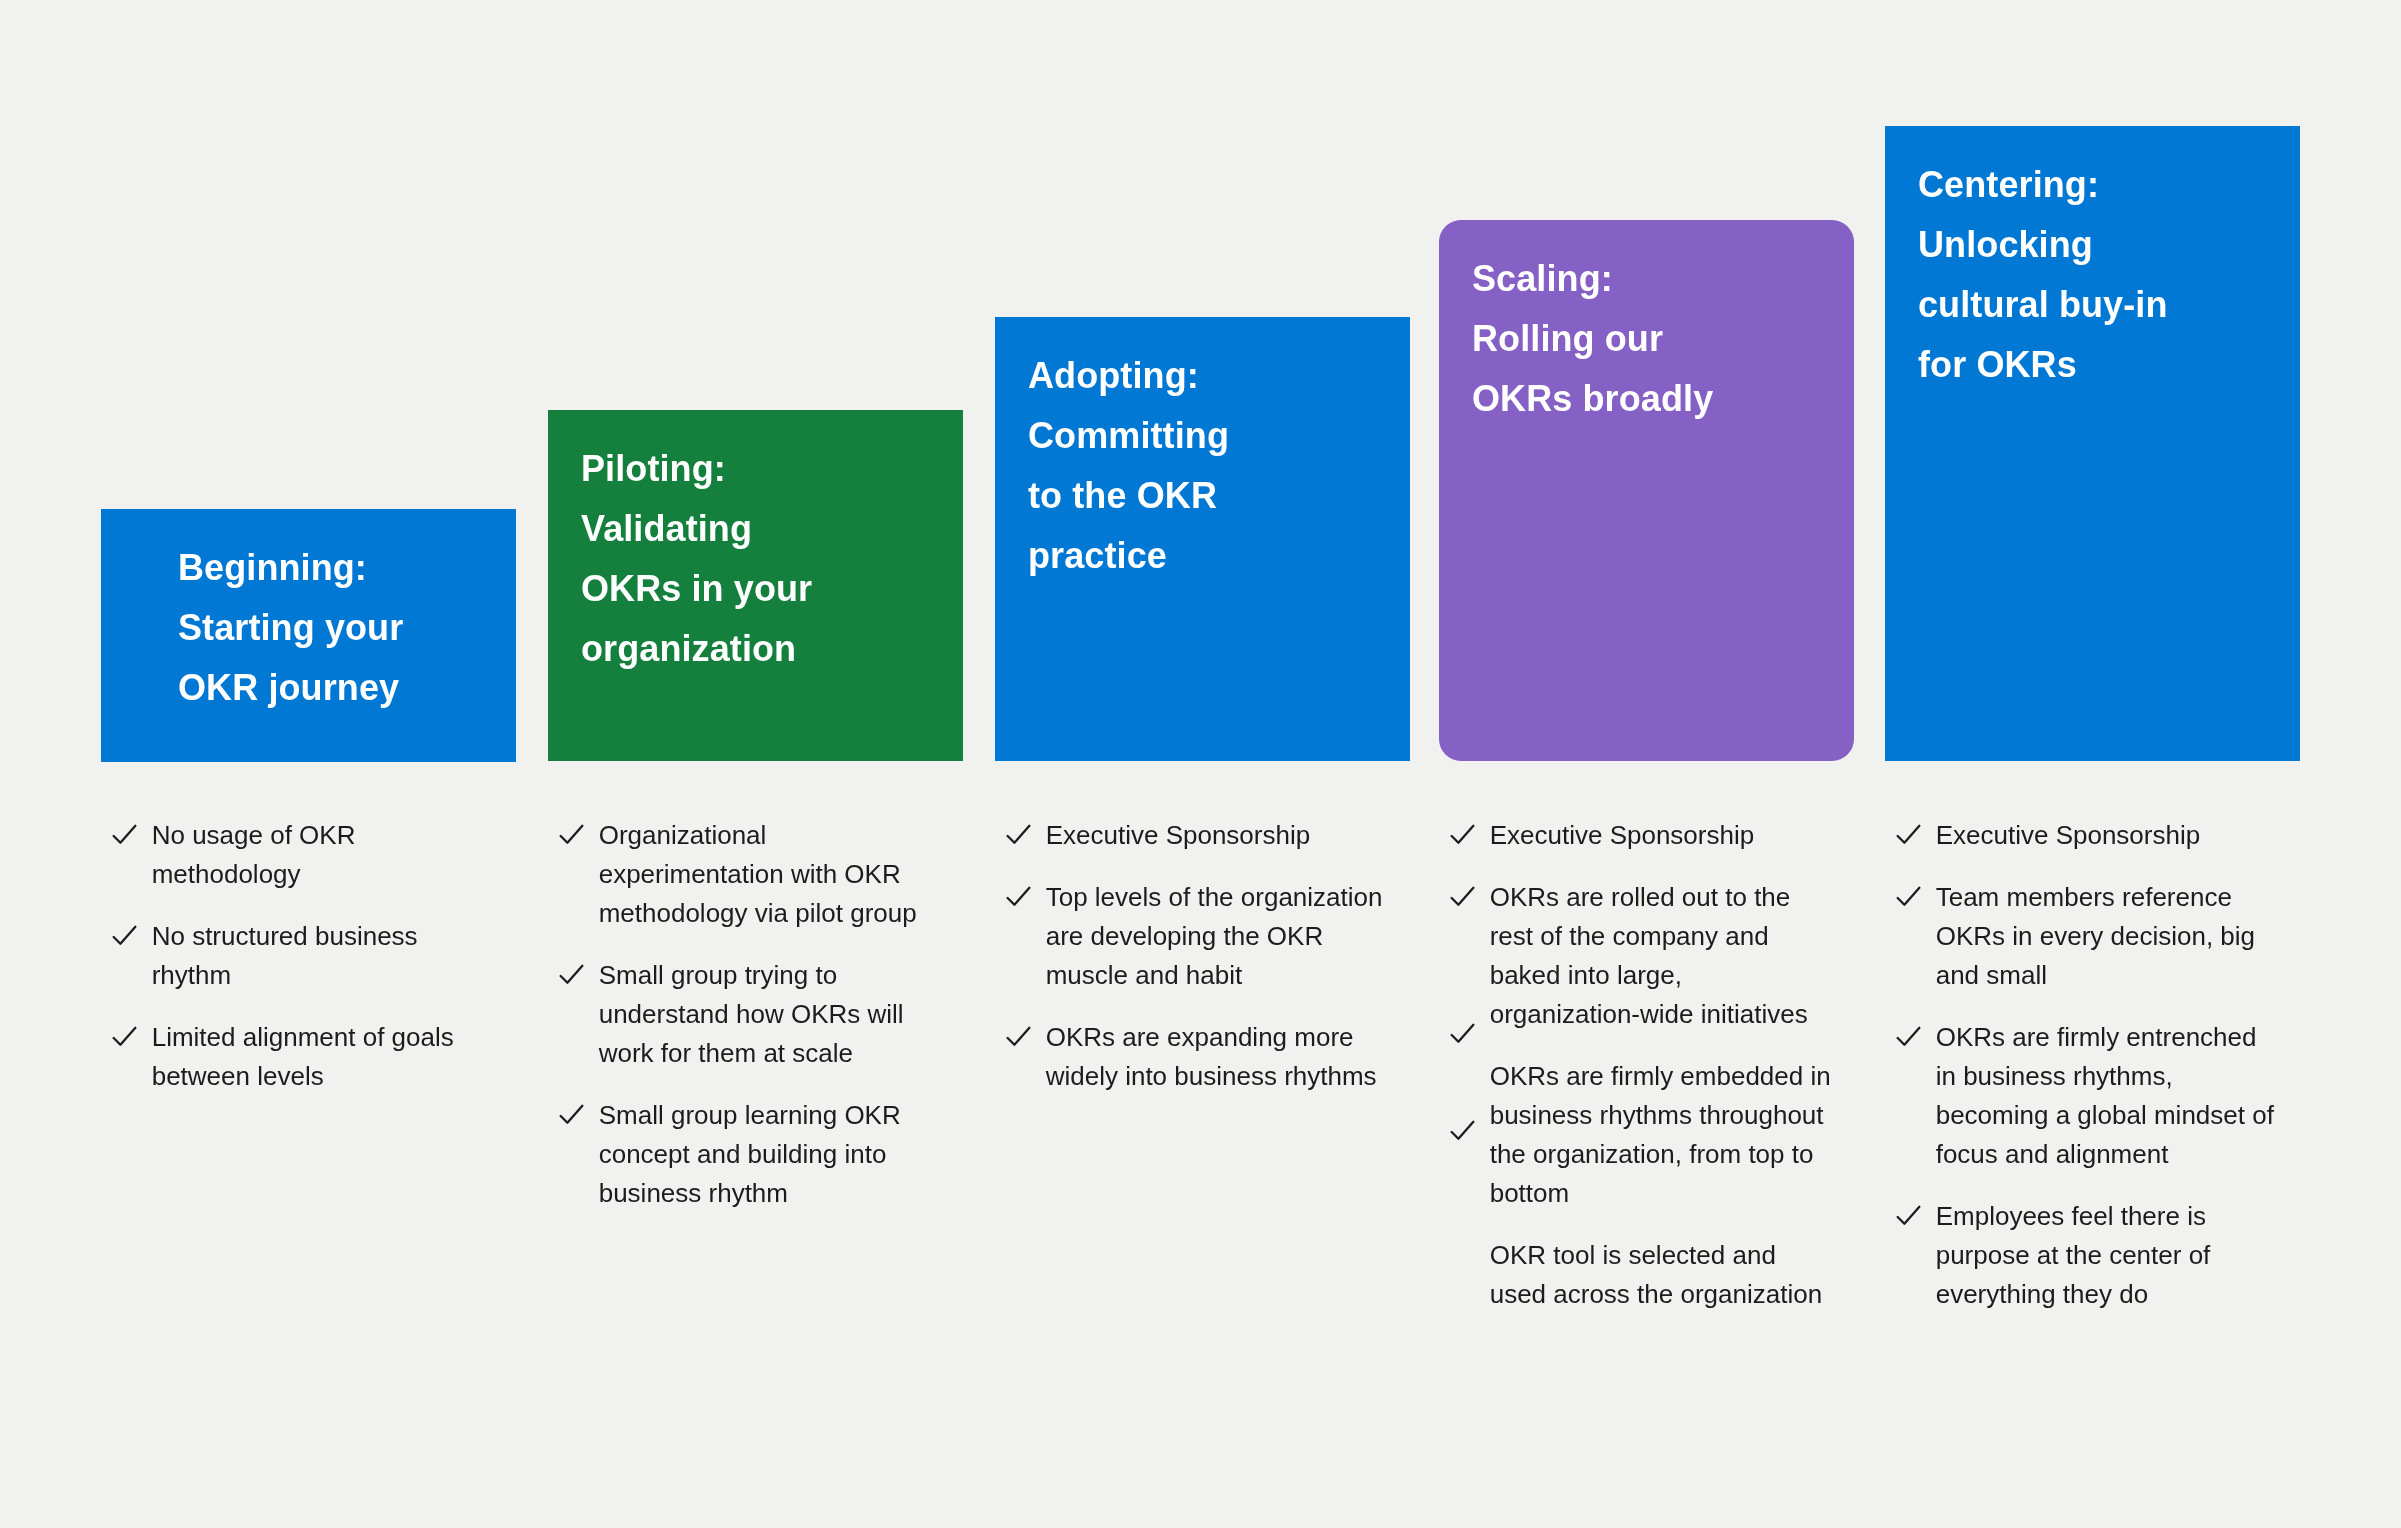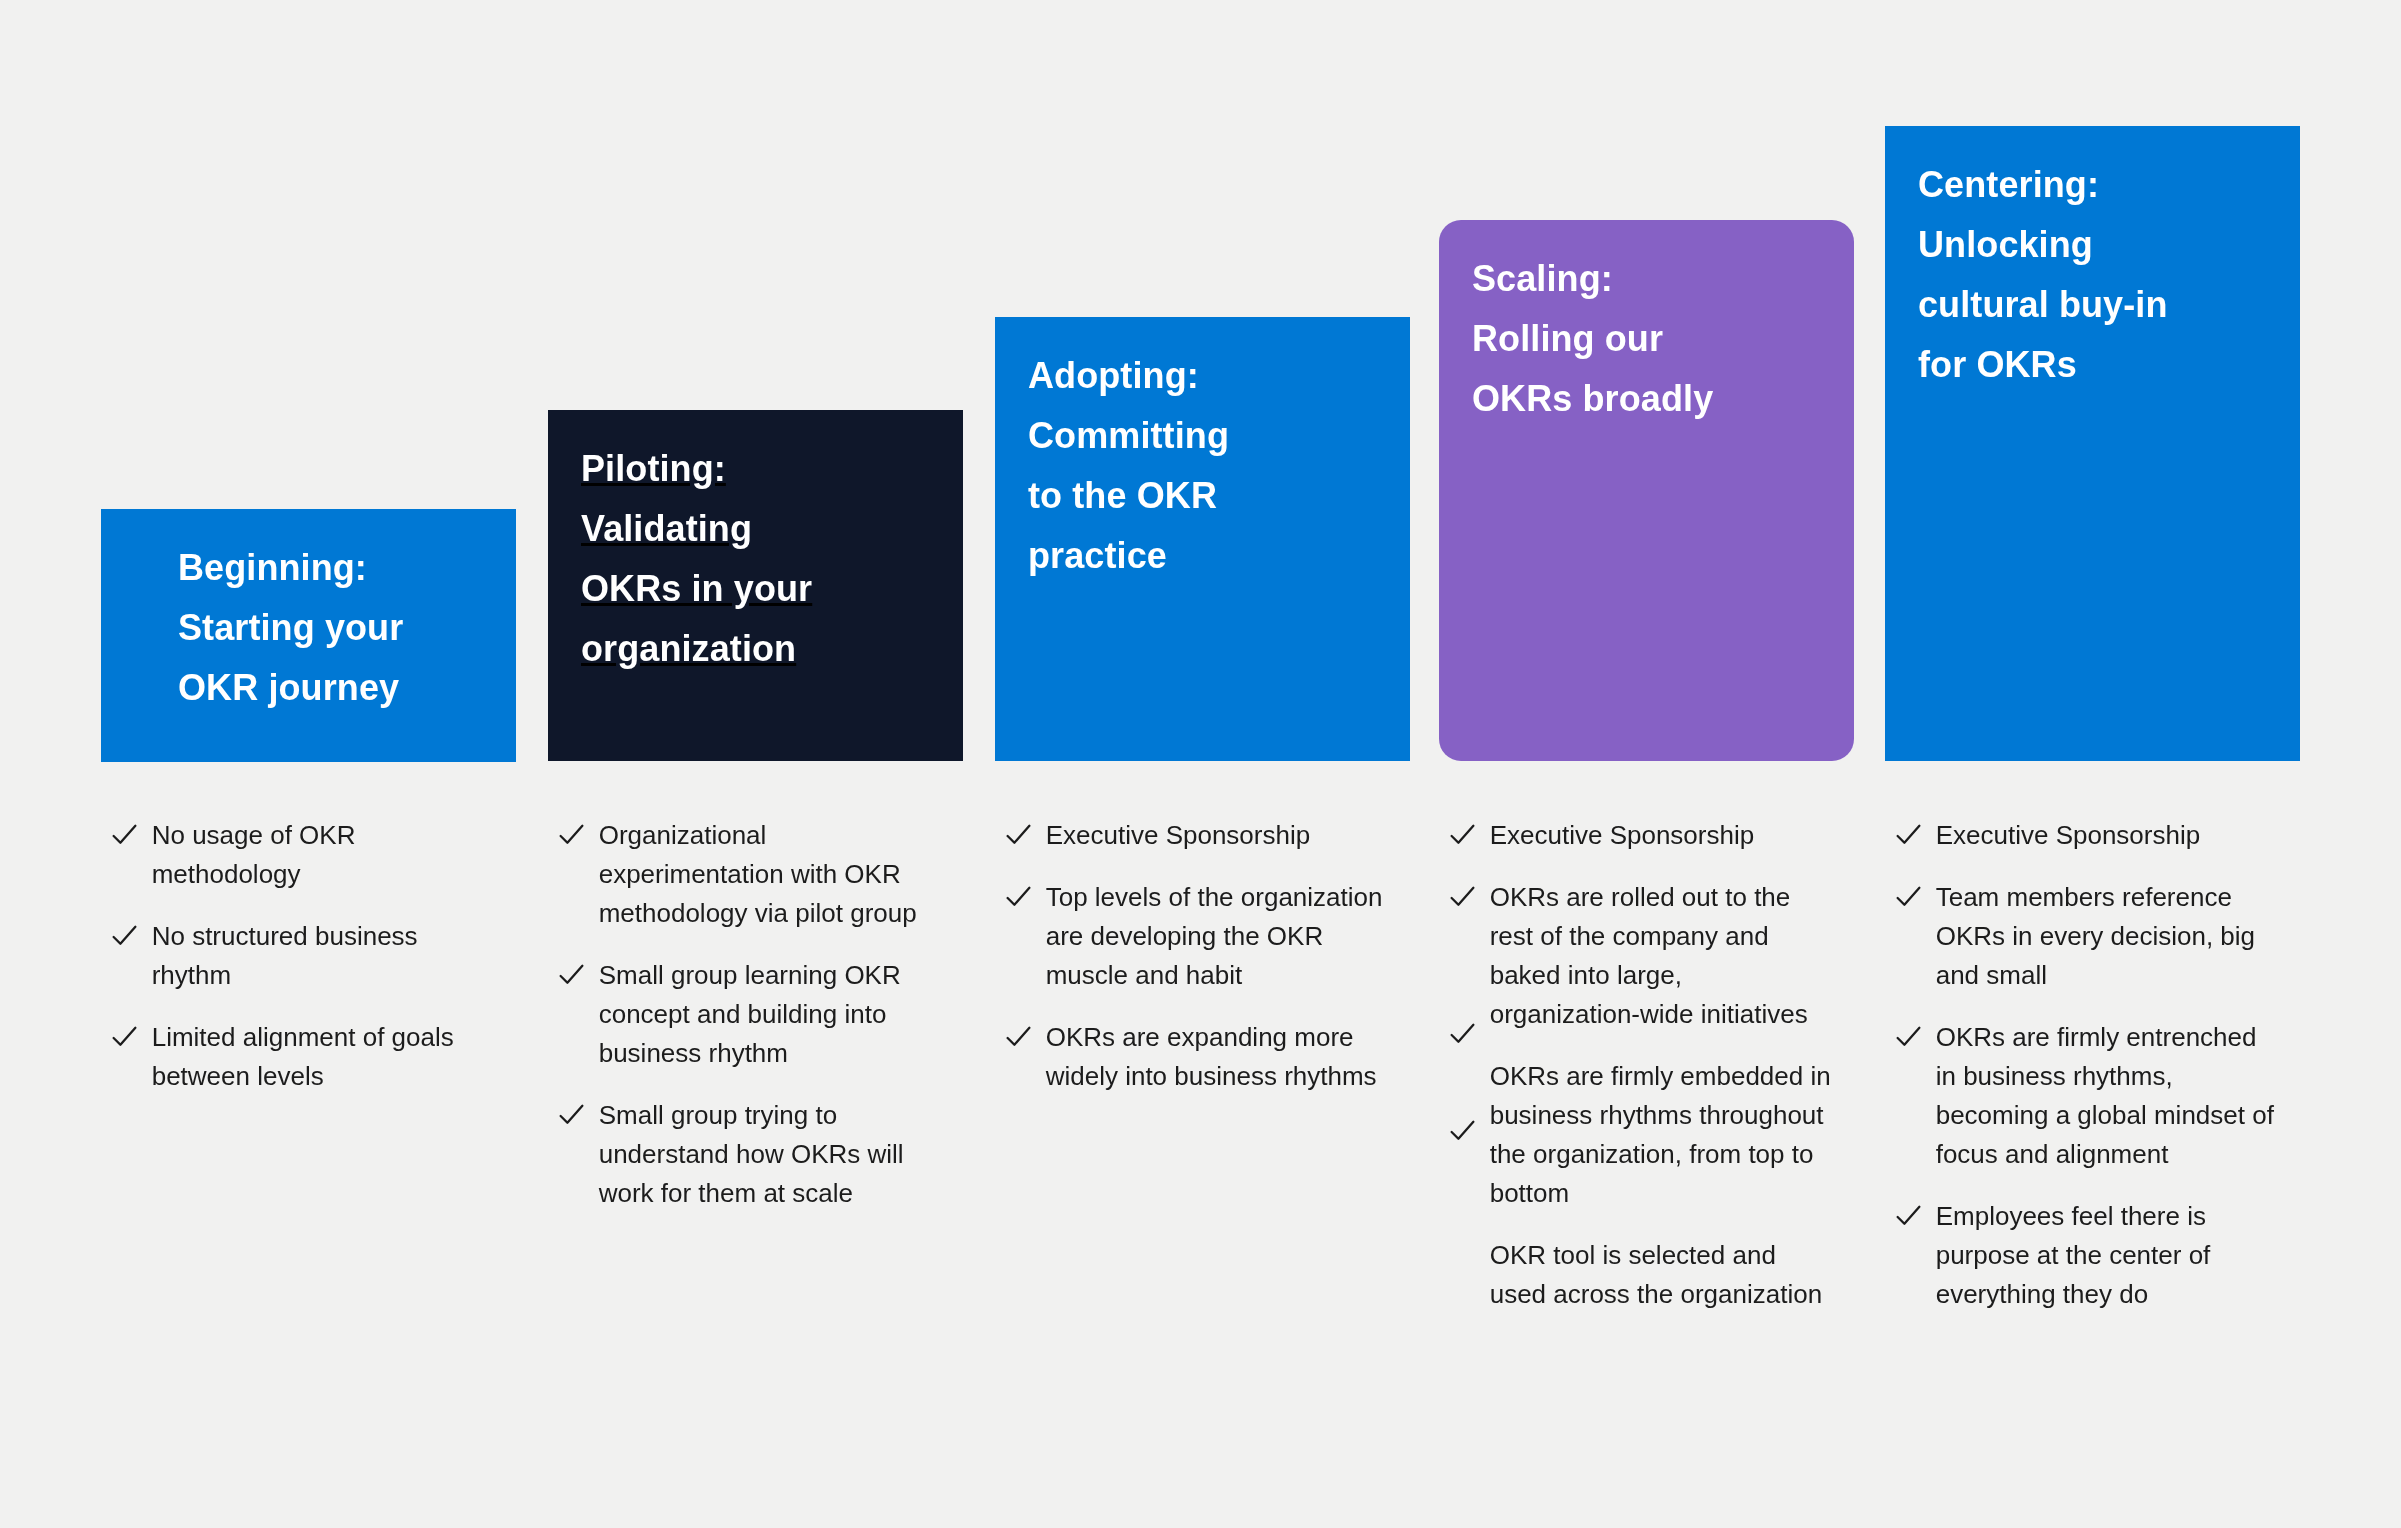--- a/index.html
+++ b/index.html
@@ -77,50 +77,50 @@
             <svg viewBox="0 0 24 24">
               <path d="M3 13.2 L8.6 18.8 L21 4.8"></path>
             </svg>
           </span>
           <span class="item-text">Limited alignment of goals between levels</span>
         </li>
       </ul>
   </div>
 
   <div class="col c1">
-    <div class="block b1" style="background: #0f172a; text-decoration: underline;">
+    <div class="block b1" style="background: #15803d;">
       <div class="block-title">Piloting:
 Validating
 OKRs in your
 organization</div>
     </div>
     <ul class="list">
         <li>
           <span class="check">
             <svg viewBox="0 0 24 24">
               <path d="M3 13.2 L8.6 18.8 L21 4.8"></path>
             </svg>
           </span>
           <span class="item-text">Organizational experimentation with OKR methodology via pilot group</span>
         </li>
         <li>
           <span class="check">
             <svg viewBox="0 0 24 24">
               <path d="M3 13.2 L8.6 18.8 L21 4.8"></path>
             </svg>
           </span>
+          <span class="item-text">Small group trying to understand how OKRs will work for them at scale</span>
+        </li>
+        <li>
+          <span class="check">
+            <svg viewBox="0 0 24 24">
+              <path d="M3 13.2 L8.6 18.8 L21 4.8"></path>
+            </svg>
+          </span>
           <span class="item-text">Small group learning OKR concept and building into business rhythm</span>
-        </li>
-        <li>
-          <span class="check">
-            <svg viewBox="0 0 24 24">
-              <path d="M3 13.2 L8.6 18.8 L21 4.8"></path>
-            </svg>
-          </span>
-          <span class="item-text">Small group trying to understand how OKRs will work for them at scale</span>
         </li>
       </ul>
   </div>
 
   <div class="col c2">
     <div class="block b2" style="background: rgb(0, 120, 212);">
       <div class="block-title">Adopting:
 Committing
 to the OKR
 practice</div>

